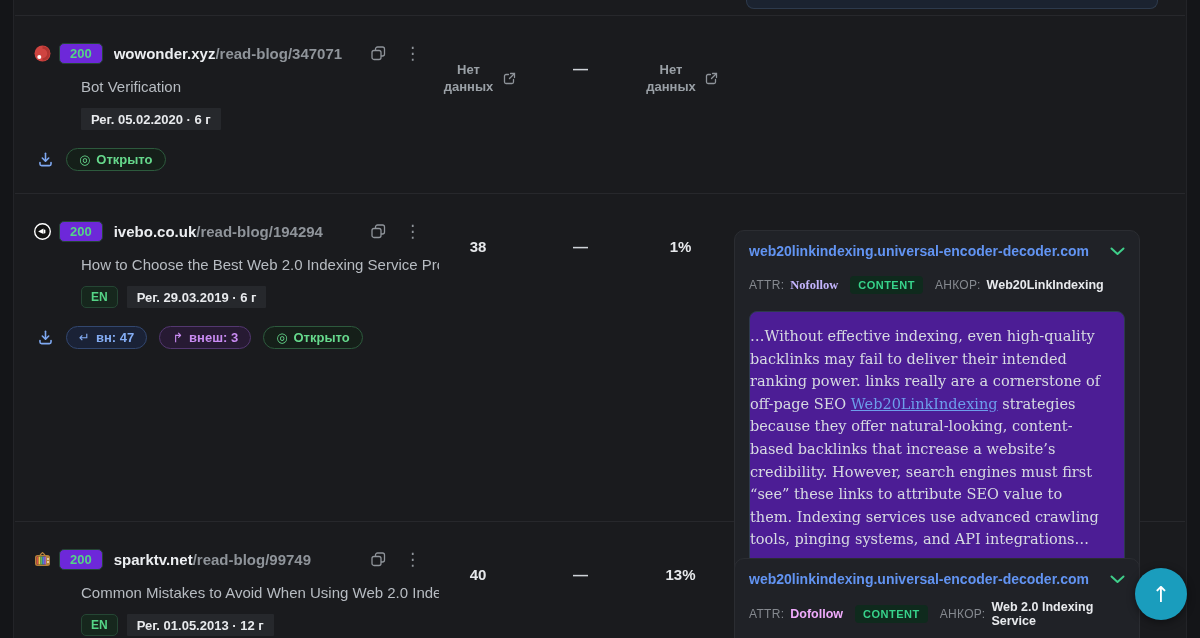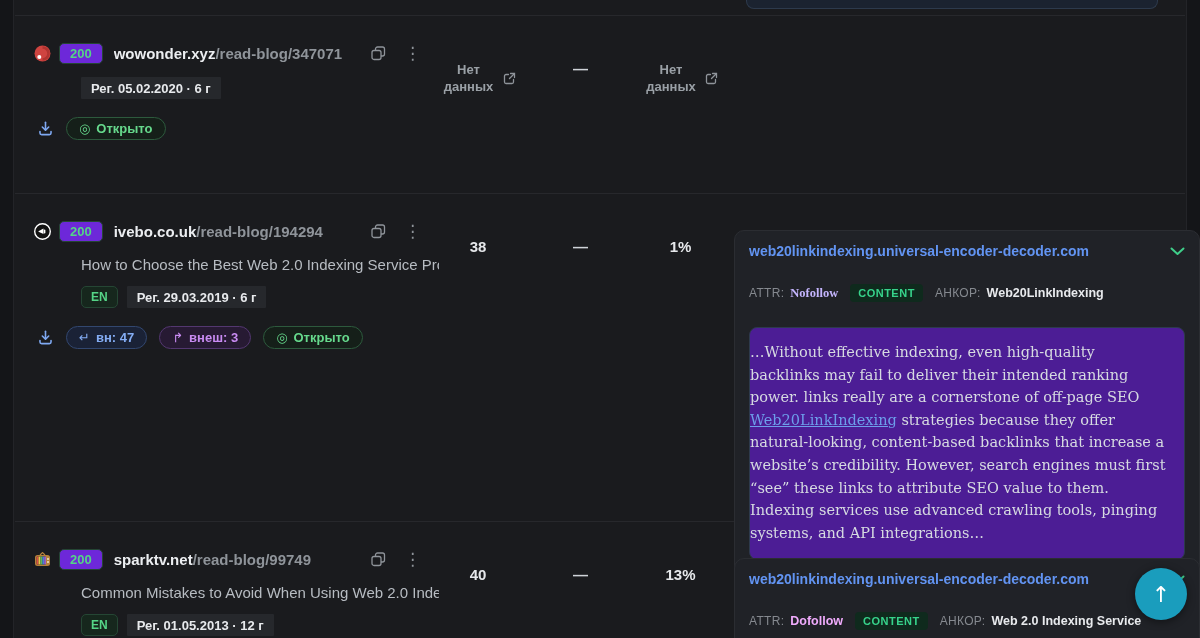--- a/index.html
+++ b/index.html
@@ -62,30 +62,30 @@
   .pill-open { background:#151f19; border:1px solid #2d5a3d; color:#66d98c; }
 
   .metric { position:absolute; top:18px; text-align:center; font-size:15px; font-weight:bold; color:#e6e8eb; }
   .metric-1 { left:408px; width:110px; }
   .metric-2 { left:518px; width:95px; }
   .metric-3 { left:618px; width:95px; }
   .no-data-wrap { display:inline-flex; align-items:center; gap:6px; }
   .no-data { font-weight:bold; color:#9aa0a6; font-size:13px; line-height:17px; width:56px; }
   .dash { font-weight:bold; color:#cfd3d8; }
 
-  .detail-col { position:absolute; left:719px; top:10px; width:466px; }
+  .detail-col { position:absolute; left:719px; top:10px; width:406px; }
   .detail-card { background:#202227; border:1px solid #2b2d32; border-radius:10px; padding:12px 14px 14px 14px; position:relative; }
   .detail-url { color:#6294f2; font-size:14px; font-weight:bold; text-decoration:none; display:inline-block; max-width:370px; white-space:nowrap; overflow:hidden; }
   .chevron-btn { position:absolute; right:14px; top:16px; background:none; border:none; cursor:pointer; }
   .attr-line { display:flex; align-items:center; margin-top:9px; font-size:12px; }
   .attr-label, .anchor-label { color:#85898f; letter-spacing:.3px; }
   .attr-value { font-weight:bold; font-size:12.5px; margin-left:6px; }
   .attr-nofollow { color:#c4b5fd;font-family:Liberation Serif, serif; }
   .attr-dofollow { color:#f0abfc; }
-  .type-badge { background:#0f2a1d; color:#37d38b; font-size:11px; font-weight:bold; letter-spacing:.5px; padding:3px 8px; border-radius:4px; margin:12px 12px; }
+  .type-badge { background:#0f2a1d; color:#37d38b; font-size:11px; font-weight:bold; letter-spacing:.5px; padding:3px 8px; border-radius:4px; margin:4px 12px; }
   .anchor-value { color:#e8eaed; font-weight:bold; font-size:12.5px; margin-left:6px; }
   .excerpt-box {
     margin-top:13px; background:#4c1d95; border:1px solid #2d3a4c; border-radius:8px;
     padding:13px 16px 15px 0;
     font-family:"DejaVu Serif", serif; font-size:14.5px; line-height:22.6px; color:#d6dae1;
   }
   .excerpt-box a { color:#6d9eeb; text-decoration:underline; }
 
   .fab {
     position:absolute; left:1135px; top:568px; width:52px; height:52px; border-radius:50%;
@@ -125,20 +125,21 @@
           <span class="line1-icons">
             <button class="icon-btn" title="">
               <svg width="15" height="15" viewBox="0 0 15 15" fill="none" stroke="#8f949a" stroke-width="1.3">
                   <rect x="4.5" y="1" width="9" height="9" rx="2"></rect>
                   <rect x="1" y="4.5" width="9" height="9" rx="2" fill="#1a1b1e"></rect>
                 </svg>
             </button>
             <button class="icon-btn kebab">⋮</button>
           </span>
         </div>
+        <div class="title">Bot Verification</div>
         <div class="badges">
           <span class="reg-badge">Рег. 05.02.2020 · 6 г</span>
         </div>
         <div class="actions">
           <button class="icon-btn">
             <svg width="17" height="17" viewBox="0 0 16 16" fill="none" stroke="#7fa9f2" stroke-width="1.5" stroke-linecap="round" stroke-linejoin="round">
                 <path d="M8 2.2v7"></path>
                 <path d="M5 6.6 8 9.6l3-3"></path>
                 <path d="M2.8 10.8v1.4a1.6 1.6 0 0 0 1.6 1.6h7.2a1.6 1.6 0 0 0 1.6-1.6v-1.4"></path>
               </svg>

